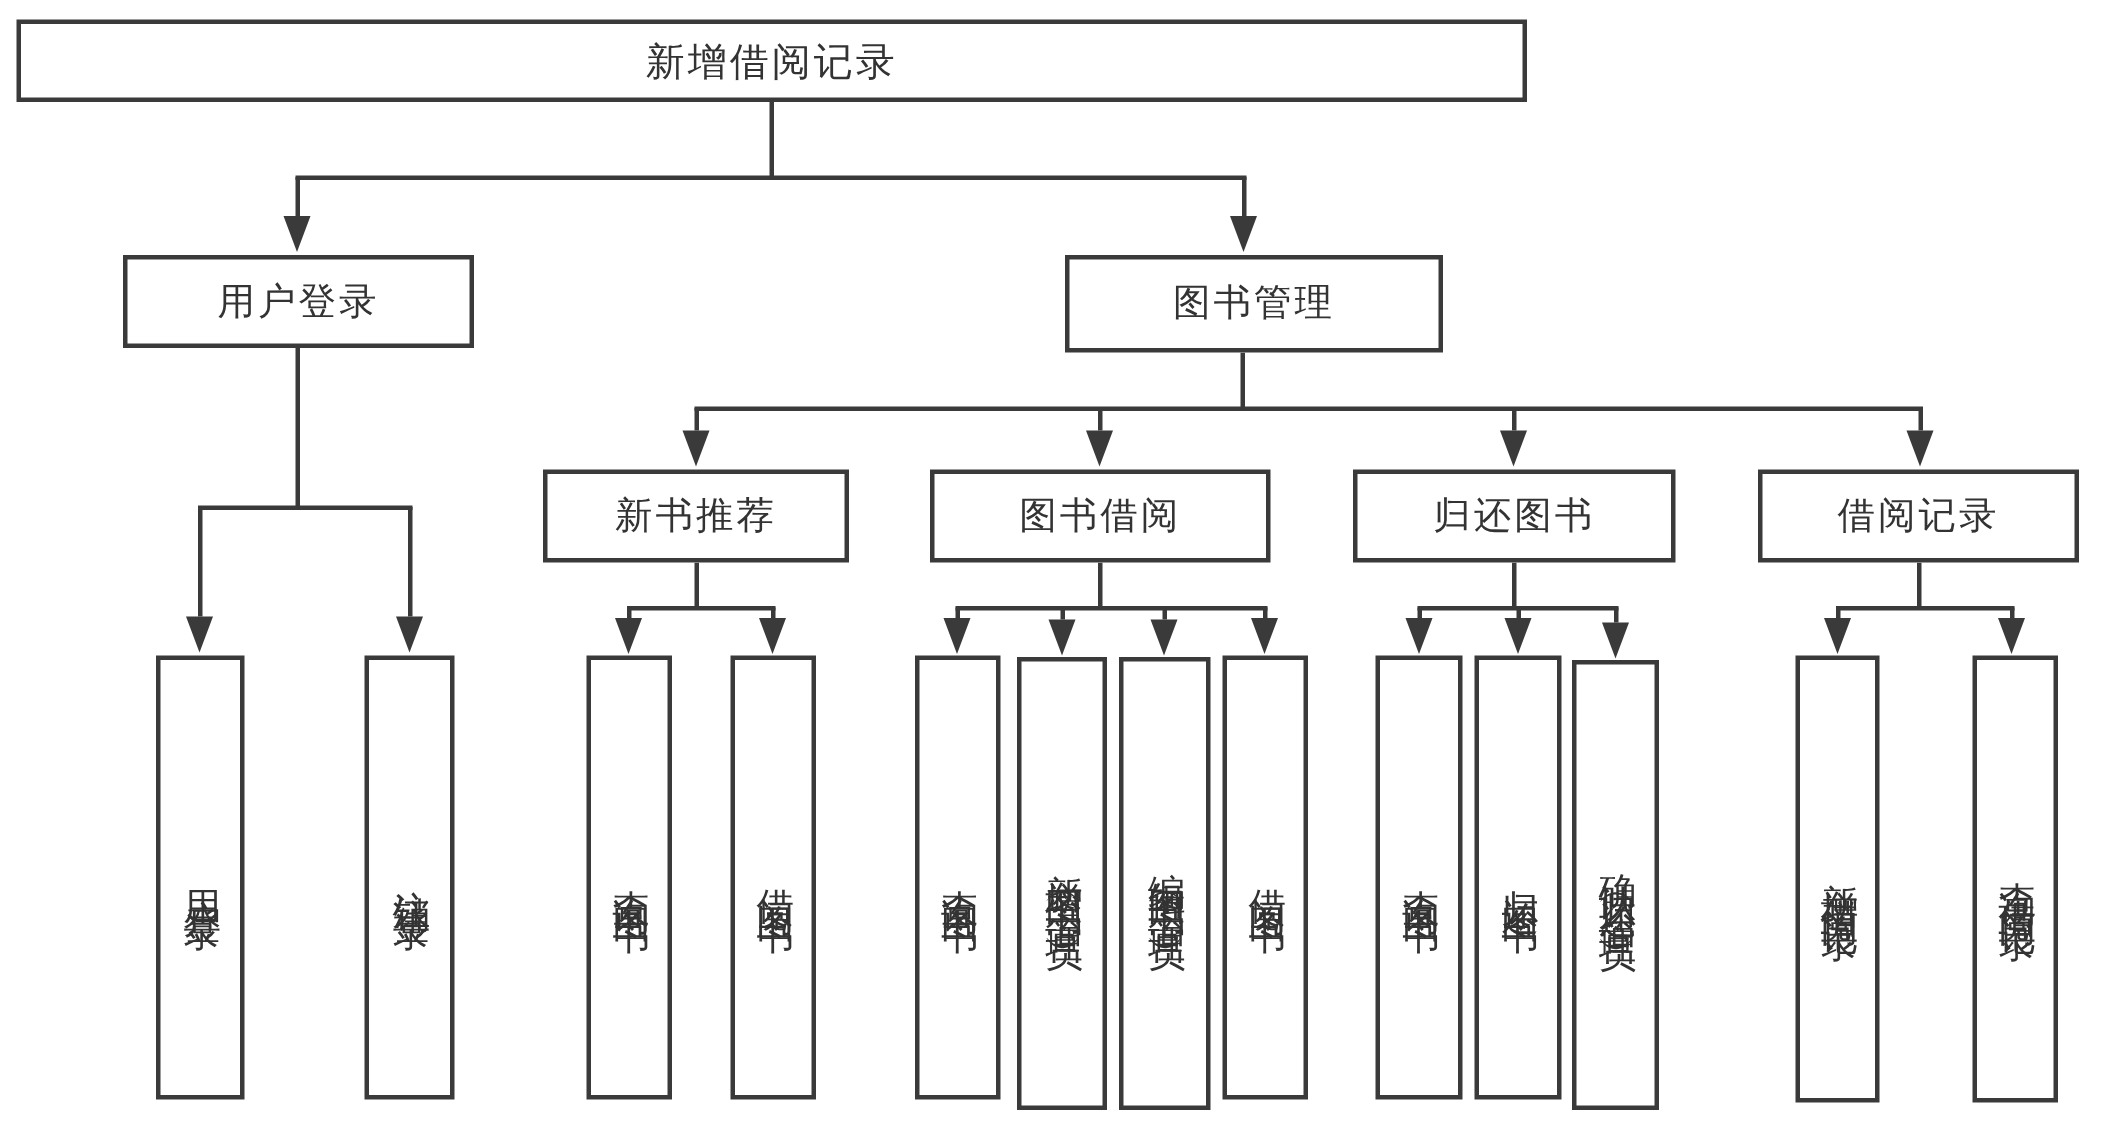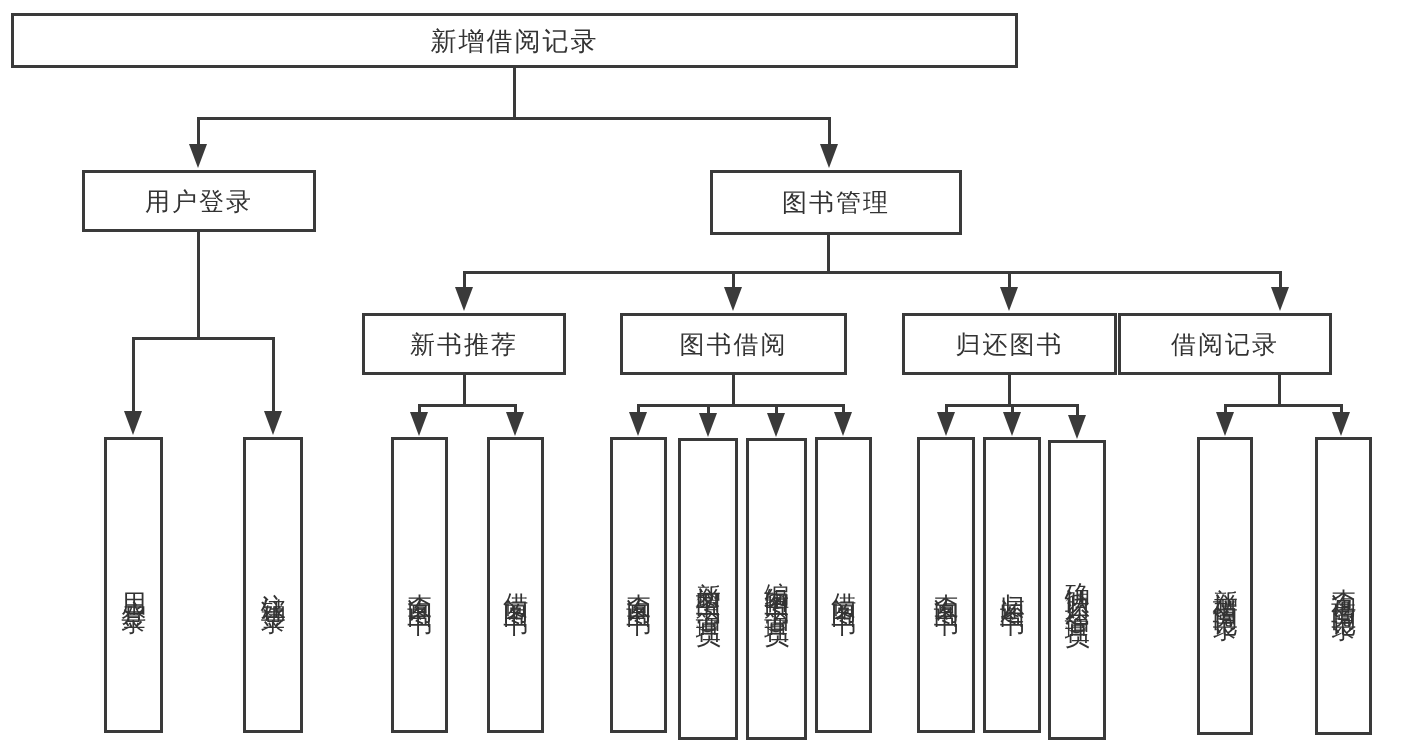--- a/index.html
+++ b/index.html
@@ -66,21 +66,21 @@
 
   <div class="box" style="left:362px;top:313px;width:204px;height:62px">
     <span class="hlabel">新书推荐</span>
   </div>
   <div class="box" style="left:620px;top:313px;width:227px;height:62px">
     <span class="hlabel">图书借阅</span>
   </div>
   <div class="box" style="left:902px;top:313px;width:215px;height:62px">
     <span class="hlabel">归还图书</span>
   </div>
-  <div class="box" style="left:1118px;top:313px;width:214px;height:62px">
+  <div class="box" style="left:1172px;top:313px;width:214px;height:62px">
     <span class="hlabel">借阅记录</span>
   </div>
 
   <div class="box" style="left:104px;top:437px;width:59px;height:296px">
     <span class="vlabel">用户登录</span>
   </div>
   <div class="box" style="left:243px;top:437px;width:60px;height:296px">
     <span class="vlabel">注销登录</span>
   </div>
 

